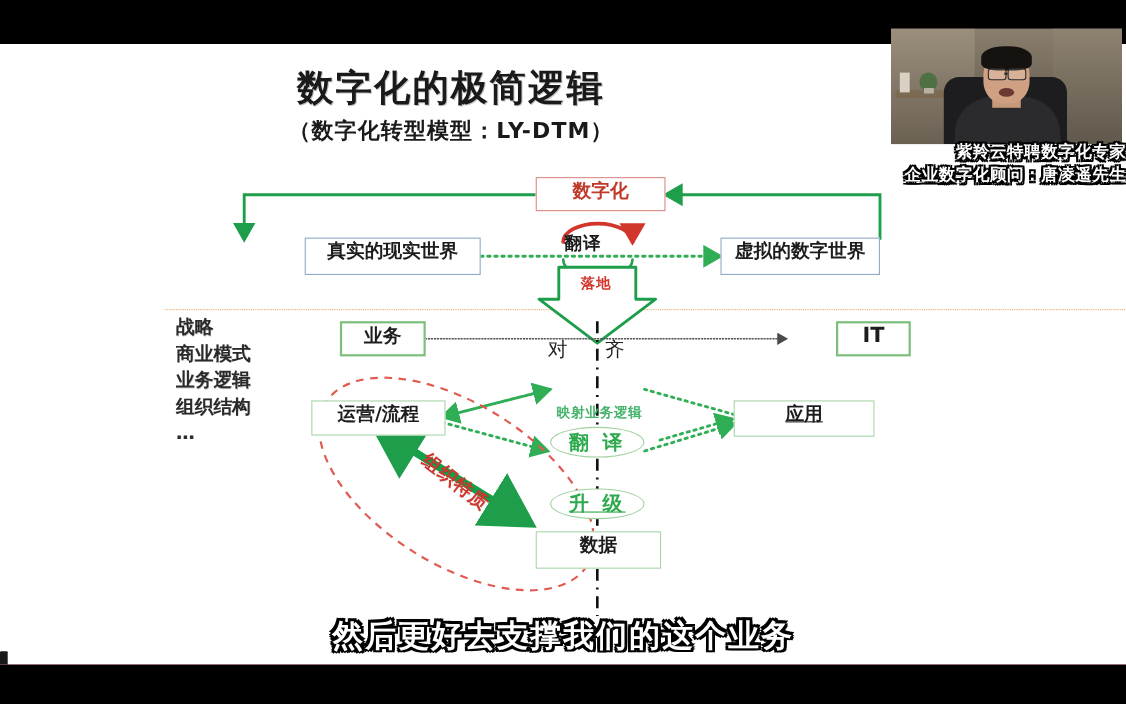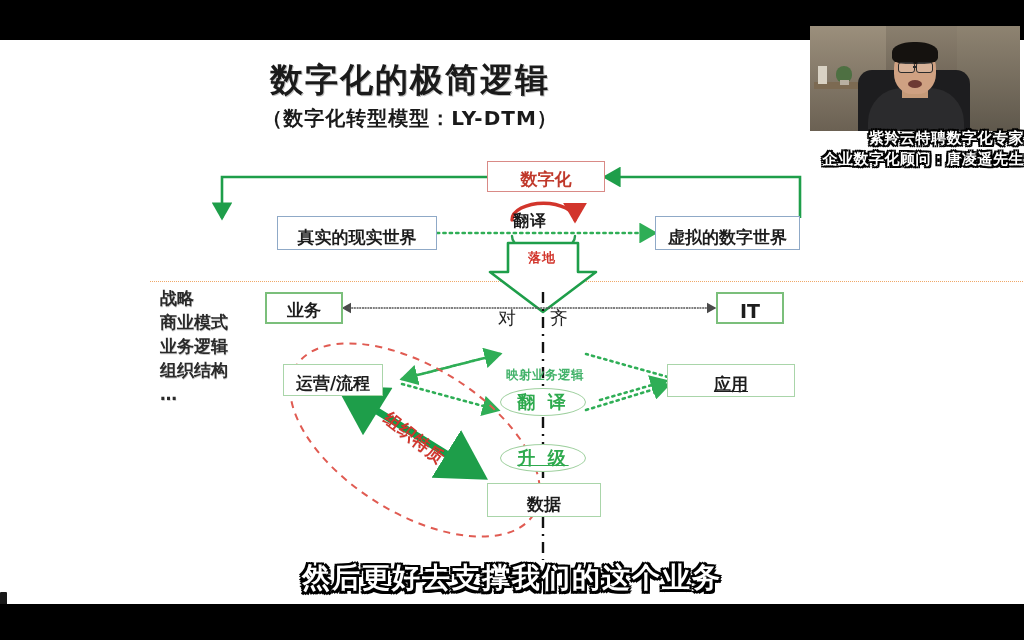--- a/index.html
+++ b/index.html
@@ -27,27 +27,27 @@
     font-size:33px;font-weight:700;color:#1a1a1a;letter-spacing:2px;
     text-shadow:1px 1px 0 rgba(0,0,0,.25);
   }
   #subtitle{
     position:absolute;left:0;top:65px;width:820px;text-align:center;
     font-size:20px;font-weight:600;color:#1a1a1a;letter-spacing:1px;
   }
 
   
   .node{
-    position:absolute;display:flex;align-items:flex-end;justify-content:center;
+    position:absolute;display:flex;align-items:flex-start;justify-content:center;
     background:#fff;box-sizing:border-box;color:#1d1d1d;
     font-size:17px;font-weight:600;white-space:nowrap;
   }
   .node.blue{border:1.5px solid #8fa9c7;}
   .node.red{border:1.5px solid #d98a86;color:#c0392b;font-weight:700;}
-  .node.green-thick{border:2.5px solid #7bbf7b;}
+  .node.green-thick{border:2.5px solid #7bbf7b;margin-left:44px;}
   .node.green-thin{border:1.2px solid #a9d5a9;}
 
   .ellipse{
     position:absolute;display:flex;align-items:center;justify-content:center;
     border:1.2px solid #9fd09f;border-radius:50%;background:#fff;
     color:#2eaa4e;font-size:18px;font-weight:700;letter-spacing:3px;
     box-sizing:border-box;
     margin-top:48px;
   }
 
@@ -241,21 +241,21 @@
     <div class="node green-thick" style="left:265px;top:252px;width:78px;height:32px;">
       <span>业务</span>
     </div>
 
     <div class="node green-thick" style="left:716px;top:252px;width:68px;height:32px;font-size:19px;">
       <span>IT</span>
     </div>
 
     <div class="lbl" id="align-label">对 齐</div>
 
-    <div class="node green-thin" style="left:283px;top:324px;width:100px;height:32px;">
+    <div class="node green-thin" style="left:283px;top:324px;width:122px;height:32px;">
       <span>运营/流程</span>
     </div>
 
     <div class="node green-thin" style="left:667px;top:324px;width:128px;height:33px;text-decoration:underline;">
       <span>应用</span>
     </div>
 
     <div class="node green-thin" style="left:487px;top:419px;width:114px;height:34px;margin-top:24px;">
       <span>数据</span>
     </div>

